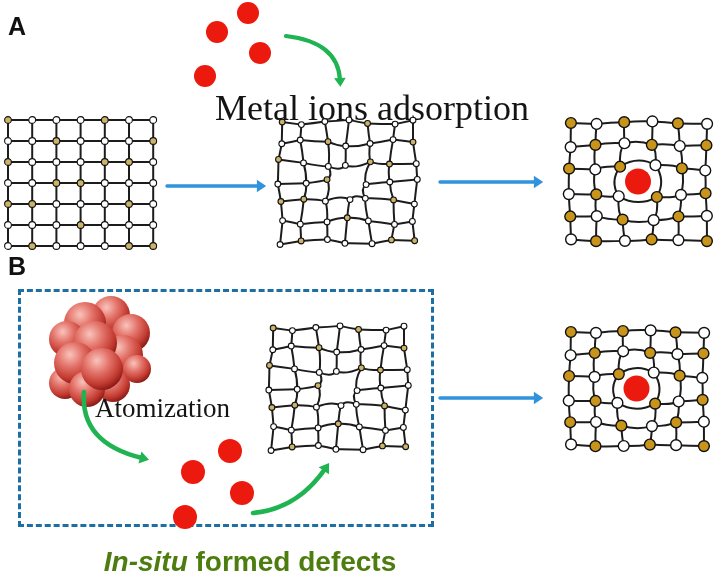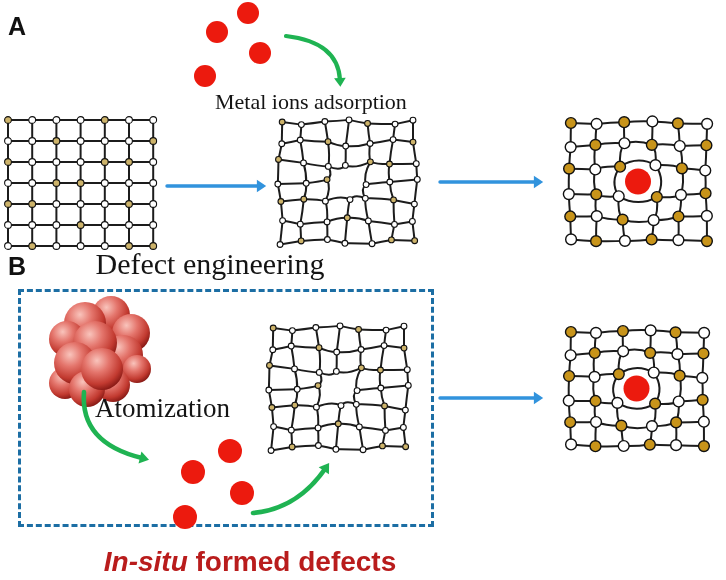--- a/index.html
+++ b/index.html
@@ -5,21 +5,21 @@
   html,body{margin:0;padding:0;background:#fff;}
   #canvas{
     position:relative;width:726px;height:580px;background:#ffffff;
     font-family:"Liberation Sans",sans-serif;overflow:hidden;
   }
   .abs{position:absolute;}
   .panel-label{font-weight:bold;font-size:25px;color:#111;line-height:1;}
   .serif-caption{font-family:"Liberation Serif",serif;color:#141414;white-space:nowrap;line-height:1.05;}
   .ion-dot{border-radius:50%;}
   .dashed-box{border:3px dashed #1c6ea4;box-sizing:border-box;background:transparent;}
-  .insitu-caption{font-weight:bold;font-size:28px;color:#b91c1c;white-space:nowrap;}
+  .insitu-caption{font-weight:bold;font-size:28px;color:#4d7c0f;white-space:nowrap;}
   .insitu-caption .it{font-style:italic;}
   svg{display:block;overflow:visible;}
 </style>
 </head>
 <body>
 
 <div id="canvas">
 
   <div class="abs panel-label" style="left:8px;top:14px;">A</div>
   <div class="abs panel-label" style="left:8px;top:254px;">B</div>
@@ -27,22 +27,21 @@
   <div class="abs ion-dot" style="left: 237px; top: 2px; width: 22px; height: 22px; background: rgb(236, 26, 14);"></div>
   <div class="abs ion-dot" style="left: 206px; top: 21px; width: 22px; height: 22px; background: rgb(236, 26, 14);"></div>
   <div class="abs ion-dot" style="left: 249px; top: 42px; width: 22px; height: 22px; background: rgb(236, 26, 14);"></div>
   <div class="abs ion-dot" style="left: 194px; top: 65px; width: 22px; height: 22px; background: rgb(236, 26, 14);"></div>
 
   <svg class="abs" id="greenArrowA" style="left:280px;top:28px;" width="80" height="72">
       <path d="M6,8 Q58,14 60,52" stroke="#1fb352" stroke-width="4.2" fill="none" stroke-linecap="round"></path>
       <polygon points="60.354772123578655,58.74067034799444 54.04910686373132,50.34492227943293 65.74427783335685,49.729386965242114" fill="#1fb352"></polygon>
     </svg>
 
-  <div class="abs serif-caption" style="left:215px;top:90px;width:280px;text-align:left;font-size:22px;">Metal ions adsorption</div>
-  <div class="abs serif-caption" style="left:85px;top:248px;width:250px;text-align:center;font-size:30px;">Defect engineering</div>
+  <div class="abs serif-caption" style="left:215px;top:90px;width:280px;text-align:center;font-size:36px;">Metal ions adsorption</div>
 
   <svg class="abs" id="latticeA1" style="left:0px;top:112px;" width="162" height="144" viewBox="-8 -8 162 144">
       <path d="M0,0 Q12.1,0 24.2,0" fill="none" stroke="#1c1c1c" stroke-width="2"></path>
       <path d="M0,0 Q0,10.5 0,21" fill="none" stroke="#1c1c1c" stroke-width="2"></path>
       <path d="M24.2,0 Q36.3,0 48.4,0" fill="none" stroke="#1c1c1c" stroke-width="2"></path>
       <path d="M24.2,0 Q24.2,10.5 24.2,21" fill="none" stroke="#1c1c1c" stroke-width="2"></path>
       <path d="M48.4,0 Q60.5,0 72.6,0" fill="none" stroke="#1c1c1c" stroke-width="2"></path>
       <path d="M48.4,0 Q48.4,10.5 48.4,21" fill="none" stroke="#1c1c1c" stroke-width="2"></path>
       <path d="M72.6,0 Q84.69999999999999,0 96.8,0" fill="none" stroke="#1c1c1c" stroke-width="2"></path>
       <path d="M72.6,0 Q72.6,10.5 72.6,21" fill="none" stroke="#1c1c1c" stroke-width="2"></path>

